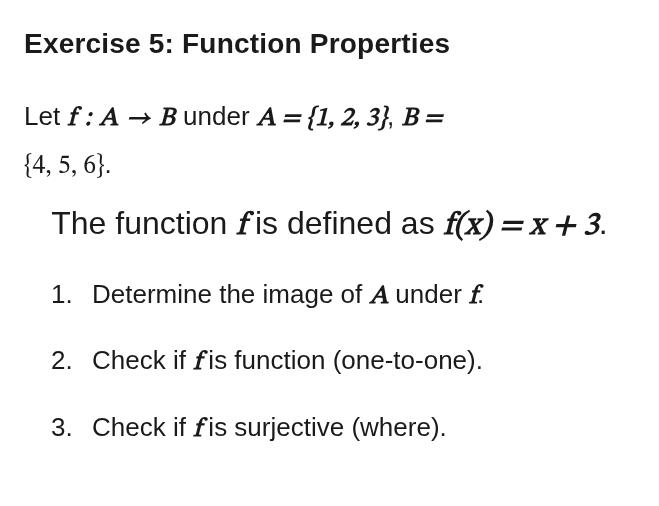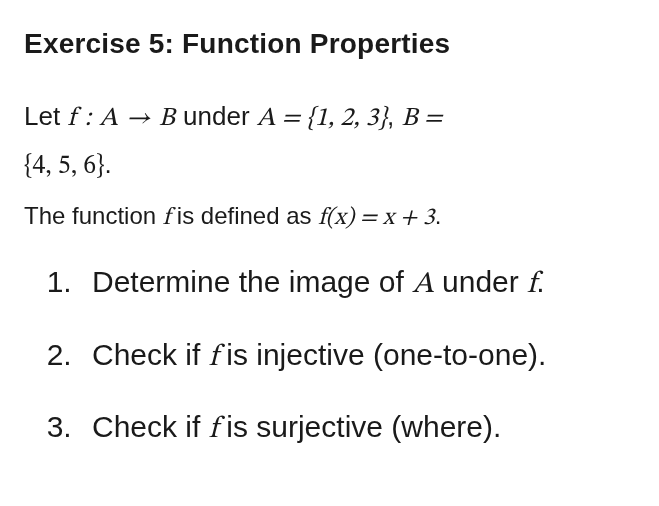--- a/index.html
+++ b/index.html
@@ -14,38 +14,39 @@
     font-weight: 700;
     margin-bottom: 34px;
     letter-spacing: 0.2px;
   }
   .para {
     font-size: 26px;
     line-height: 1.75;
     margin-bottom: 6px;
   }
   .para2 {
-    font-size: 24px;
+    font-size: 32px;
     line-height: 1.75;
     margin-bottom: 14px;
+    text-align: center;
   }
   ol {
     list-style: decimal;
     padding-left: 56px;
-    font-size: 30px;
+    font-size: 26px;
   }
   ol li {
     padding-left: 12px;
     line-height: 1.55;
     margin: 20px 0 24px 0;
   }
   .math {
     font-family: "Cambria Math", "STIX Two Math", "Latin Modern Math", Georgia, serif;
   }
-  .mi { font-style: italic; }
+  .mi { font-style: italic; font-weight: bold; }
   .ms-gap { letter-spacing: 1px; }
 </style>
 </head>
 <body>
 
 <h1 class="title">Exercise 5: Function Properties</h1>
 
 <p class="para">
   <span>Let </span><span class="math mi ms-gap">f : A → B</span><span> under </span><span class="math mi">A = {1, 2, 3}</span><span>, </span><span class="math mi">B =</span>
   <br>
@@ -54,18 +55,18 @@
 
 <p class="para2">
   <span>The function </span><span class="math mi">f</span><span> is defined as </span><span class="math mi">f(x) = x + 3</span><span>.</span>
 </p>
 
 <ol>
   <li>
     <span>Determine the image of </span><span class="math mi">A</span><span> under </span><span class="math mi">f</span><span>.</span>
   </li>
   <li>
-    <span>Check if </span><span class="math mi">f</span><span> is injective (one-to-one).</span>
+    <span>Check if </span><span class="math mi">f</span><span> is function (one-to-one).</span>
   </li>
   <li>
     <span>Check if </span><span class="math mi">f</span><span> is surjective (where).</span>
   </li>
 </ol>
 
 </body></html>

